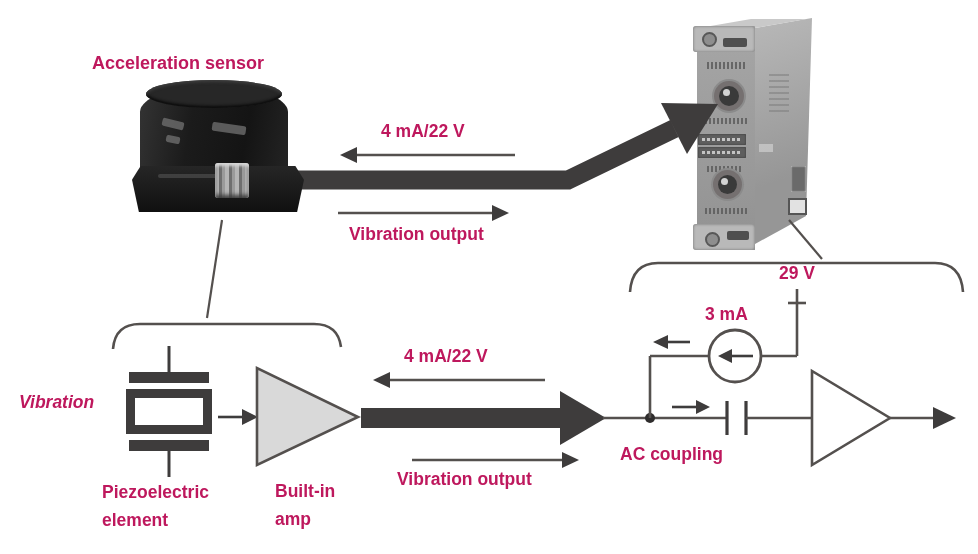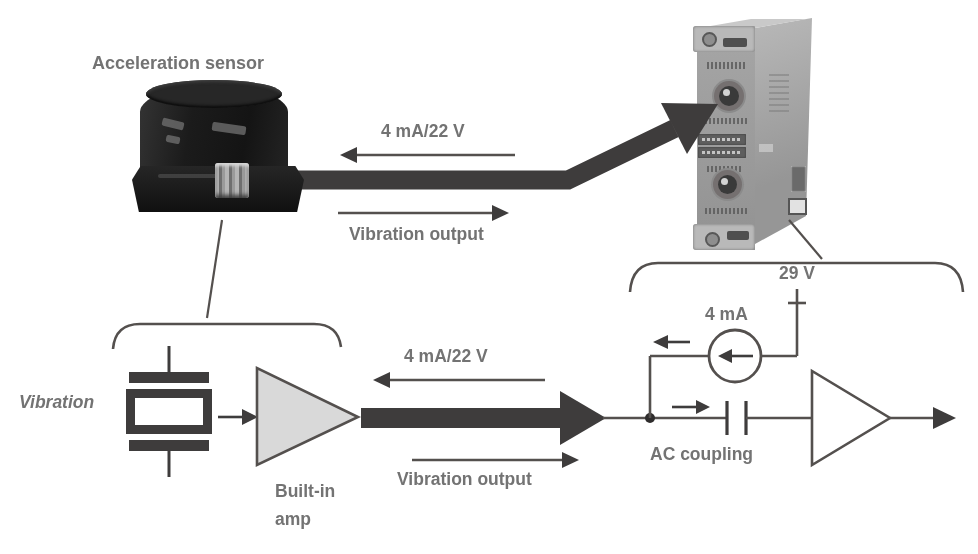--- a/index.html
+++ b/index.html
@@ -1,21 +1,21 @@
 <!DOCTYPE html>
 <html><head>
 <meta charset="utf-8">
 <style>
   html,body{margin:0;padding:0;background:#ffffff;}
   .stage{
     position:relative;width:978px;height:554px;background:#ffffff;
     font-family:"Liberation Sans", sans-serif;overflow:hidden;
   }
   .lbl{
-    position:absolute;color:#737373;font-weight:bold;font-size:17.5px;
+    position:absolute;color:#be185d;font-weight:bold;font-size:17.5px;
     white-space:nowrap;line-height:1.0;
   }
   .lbl2{line-height:28px;}
   svg{position:absolute;left:0;top:0;}
   
   .sensor-photo{position:absolute;left:130px;top:82px;width:182px;height:132px;}
   .sensor-cap{
     position:absolute;left:10px;top:4px;width:148px;height:92px;
     background:linear-gradient(100deg,#343434 0%,#1b1b1b 35%,#141414 70%,#242424 100%);
     border-radius:50% 50% 8% 8% / 28% 28% 8% 8%;
@@ -181,23 +181,24 @@
     <div class="sensor-conn"></div>
   </div>
 
   <div class="lbl" style="left:92px;top:54px;font-size:18px;">Acceleration sensor</div>
 
   <div class="lbl" style="left:381px;top:123px;">4 mA/22 V</div>
   <div class="lbl" style="left:349px;top:226px;">Vibration output</div>
 
   <div class="lbl" style="left:19px;top:394px;font-style:italic;">Vibration</div>
 
+  <div class="lbl lbl2" style="left:102px;top:478px;"><span>Piezoelectric</span><br><span>element</span></div>
 
   <div class="lbl lbl2" style="left:275px;top:477px;"><span>Built-in</span><br><span>amp</span></div>
 
   <div class="lbl" style="left:404px;top:348px;">4 mA/22 V</div>
   <div class="lbl" style="left:397px;top:471px;">Vibration output</div>
 
   <div class="lbl" style="left:779px;top:265px;">29 V</div>
-  <div class="lbl" style="left:705px;top:306px;">4 mA</div>
-  <div class="lbl" style="left:650px;top:446px;text-align:right;">AC coupling</div>
+  <div class="lbl" style="left:705px;top:306px;">3 mA</div>
+  <div class="lbl" style="left:620px;top:446px;text-align:right;">AC coupling</div>
 
 </div>
 
 </body></html>

